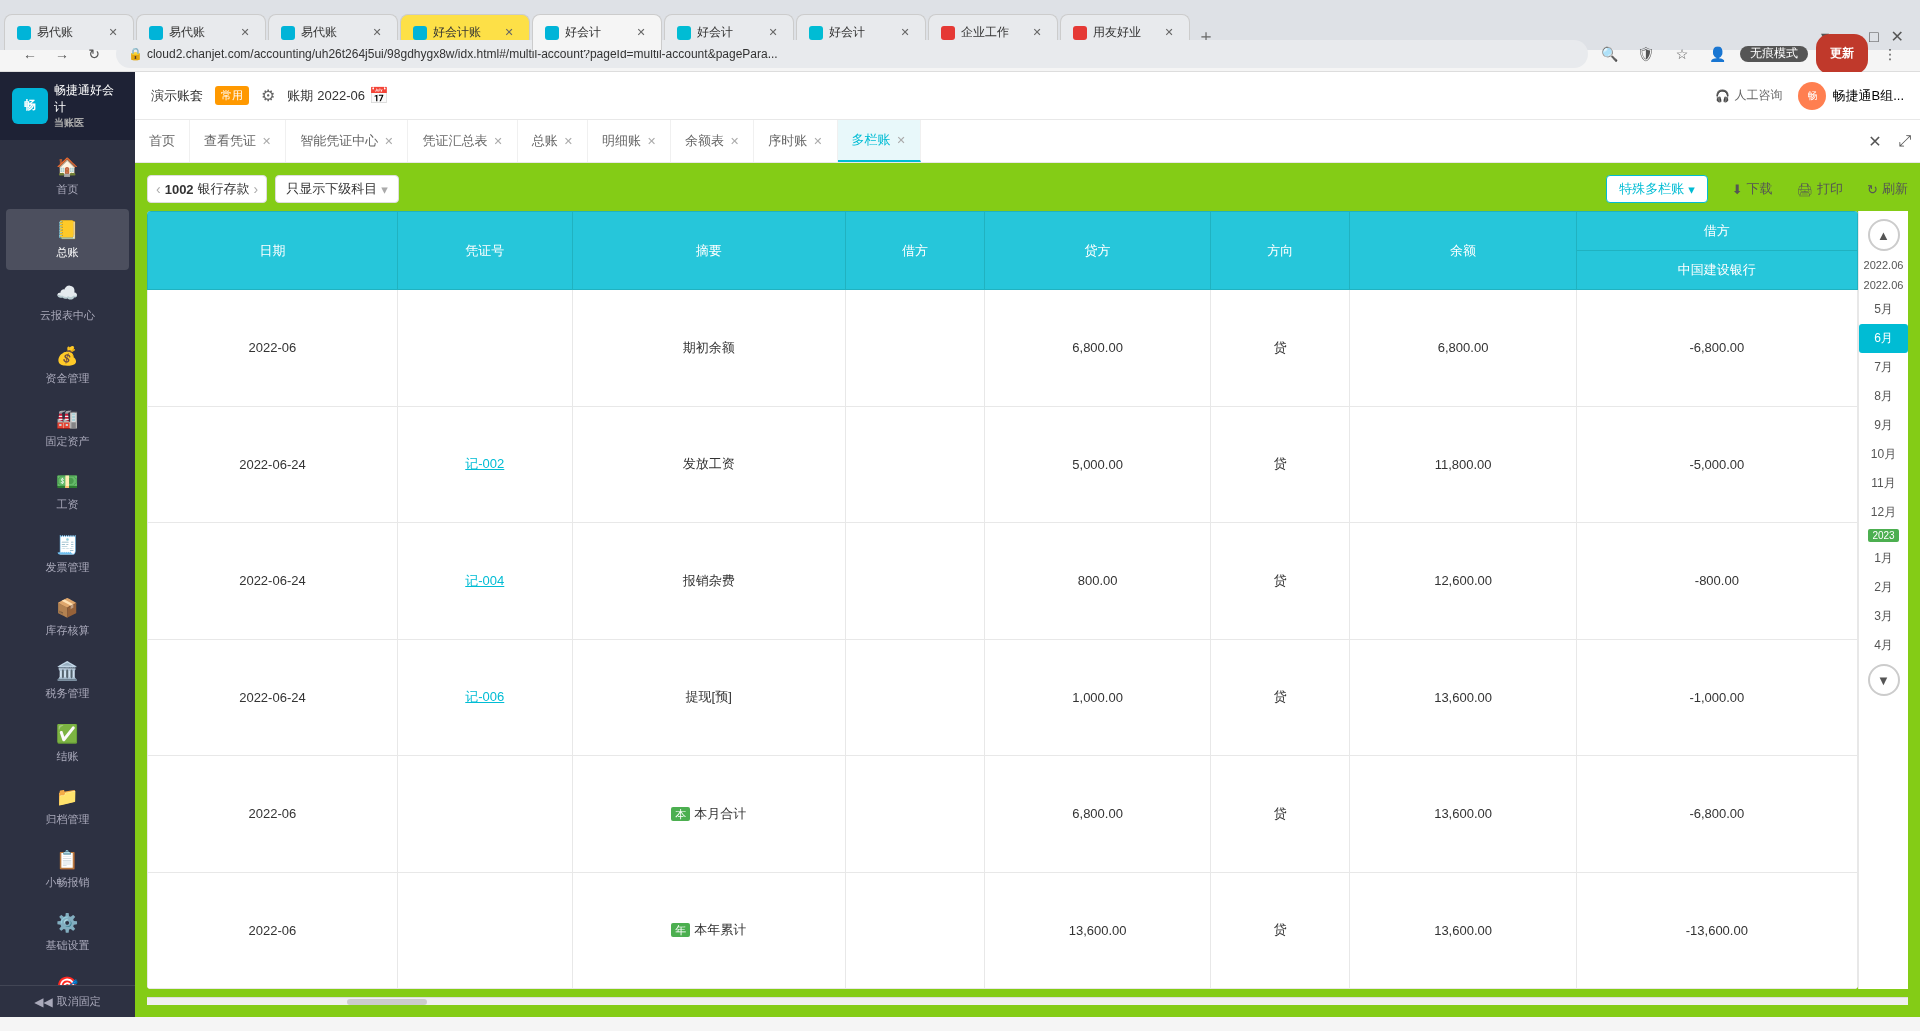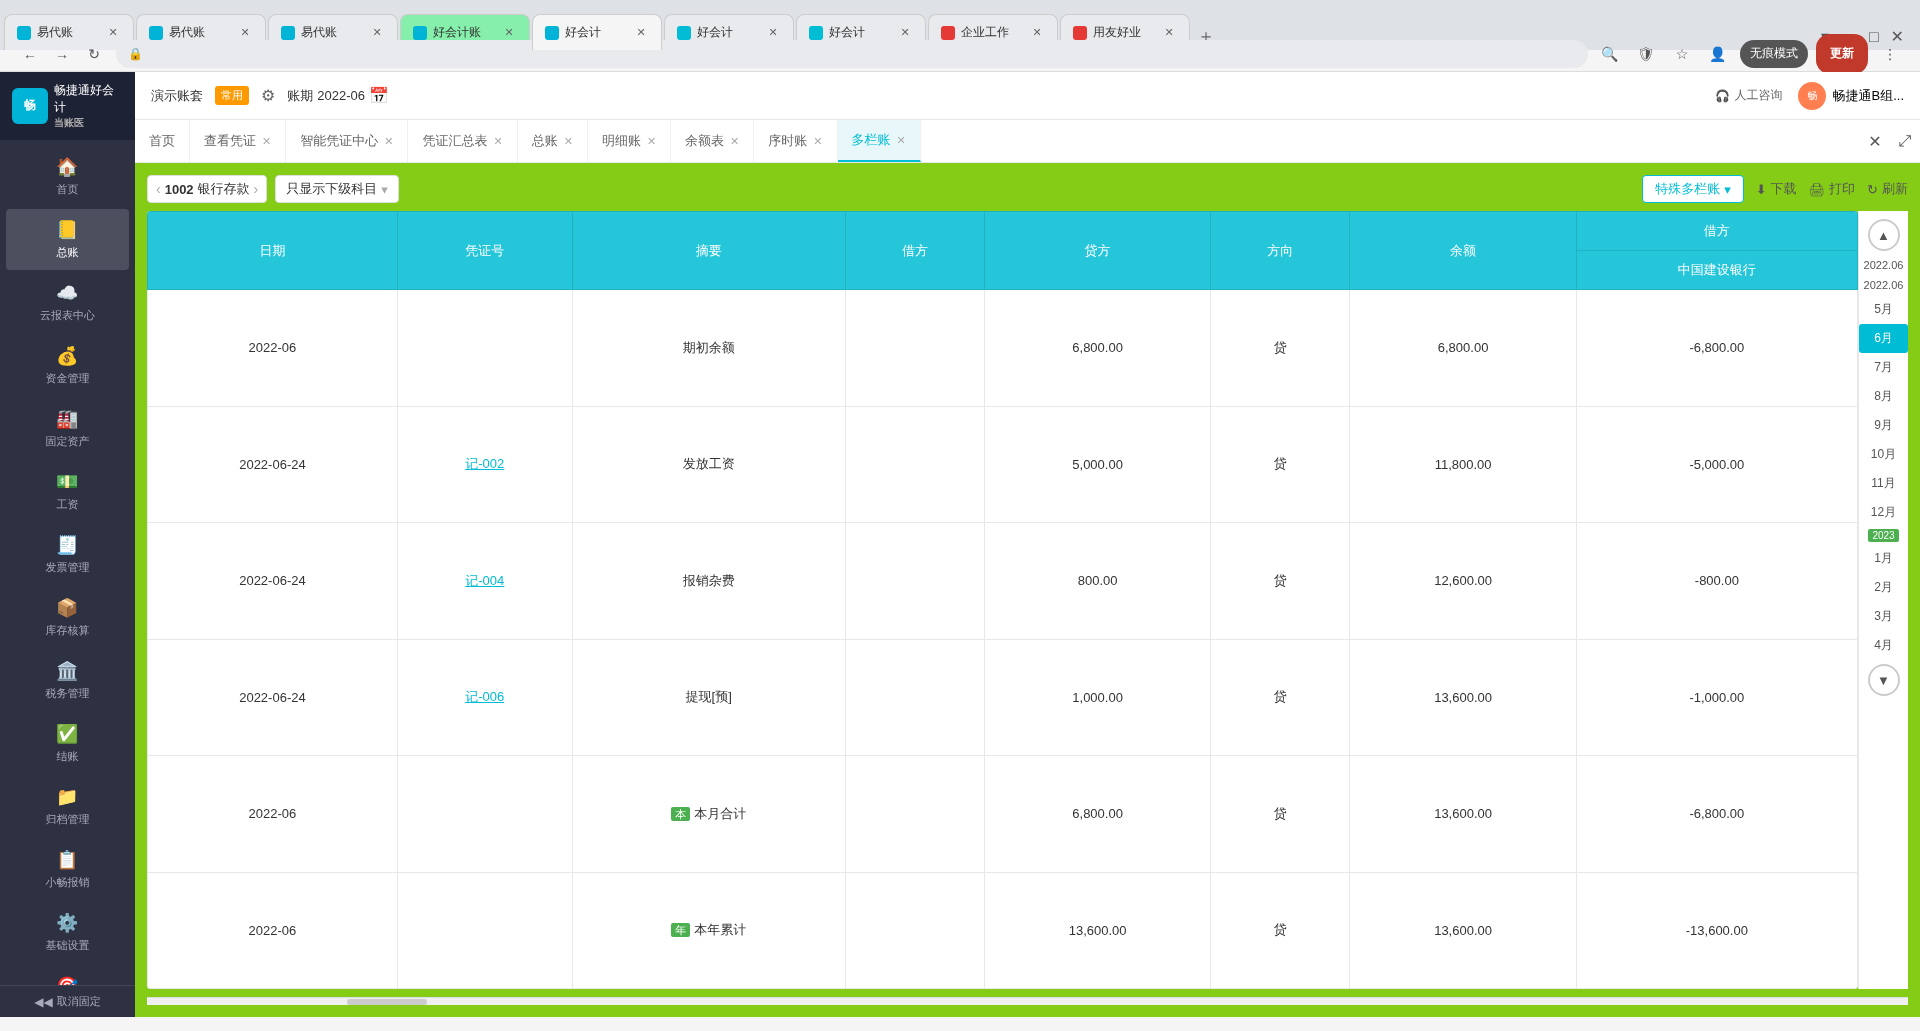--- a/index.html
+++ b/index.html
@@ -15,21 +15,21 @@
     .tab-new { width: 28px; height: 28px; display: flex; align-items: center; justify-content: center; font-size: 18px; color: #666; cursor: pointer; border-radius: 50%; }
 
     
     .address-bar { height: 36px; background: #f5f5f5; display: flex; align-items: center; padding: 0 16px; gap: 8px; border-bottom: 1px solid #ddd; }
     .nav-btns { display: flex; gap: 4px; align-items: center; }
     .nav-btn { width: 28px; height: 28px; display: flex; align-items: center; justify-content: center; border-radius: 50%; color: #555; font-size: 14px; cursor: pointer; }
     .url-bar { flex: 1; height: 28px; background: #e8eaed; border-radius: 14px; display: flex; align-items: center; padding: 0 12px; font-size: 12px; color: #333; overflow: hidden; white-space: nowrap; text-overflow: ellipsis; }
     .browser-tools { display: flex; gap: 8px; align-items: center; }
     .tool-btn { width: 28px; height: 28px; display: flex; align-items: center; justify-content: center; color: #555; font-size: 14px; cursor: pointer; border-radius: 4px; }
     .update-btn { background: #c0392b; color: white; border-radius: 14px; padding: 0 14px; height: 40px; display: flex; align-items: center; font-size: 12px; cursor: pointer; font-weight: bold; }
-    .no-trace-btn { background: #555; color: white; border-radius: 14px; padding: 0 10px; height: 28px; display: flex; align-items: center; font-size: 12px; cursor: pointer; gap: 4px; }
+    .no-trace-btn { background: #555; color: white; border-radius: 14px; padding: 0 10px; height: 16px; display: flex; align-items: center; font-size: 12px; cursor: pointer; gap: 4px; }
 
     
     .app-layout { display: flex; height: calc(1031px - 86px); }
 
     
     .sidebar { width: 135px; background: #2d3142; display: flex; flex-direction: column; flex-shrink: 0; overflow: hidden; }
     .sidebar-logo { padding: 10px 12px; background: #1e2235; display: flex; align-items: center; gap: 6px; }
     .logo-icon { width: 36px; height: 36px; background: #00b4d8; border-radius: 6px; display: flex; align-items: center; justify-content: center; color: white; font-weight: bold; font-size: 12px; flex-shrink: 0; }
     .logo-text { color: white; font-size: 12px; line-height: 1.4; }
     .logo-sub { color: #aaa; font-size: 10px; font-weight: bold; }
@@ -61,21 +61,21 @@
     .tab-actions { margin-left: auto; display: flex; align-items: center; }
 
     
     .page-content { flex: 1; overflow: hidden; display: flex; flex-direction: column; padding: 12px; gap: 8px; }
 
     
     .toolbar { display: flex; align-items: center; gap: 8px; }
     .account-nav { display: flex; align-items: center; gap: 4px; background: white; border: 1px solid #ddd; border-radius: 4px; padding: 4px 8px; }
     .account-nav-btn { color: #aaa; font-size: 14px; cursor: pointer; }
     .filter-select { display: flex; align-items: center; gap: 4px; background: white; border: 1px solid #ddd; border-radius: 4px; padding: 4px 10px; cursor: pointer; font-size: 13px; color: #333; }
-    .toolbar-right { margin-left: auto; display: flex; align-items: center; gap: 12px; }
+    .toolbar-right { margin-left: auto; display: flex; align-items: center; gap: 24px; }
     .special-btn { border: 1px solid #00bcd4; color: #00bcd4; background: white; border-radius: 4px; padding: 4px 12px; display: flex; align-items: center; gap: 4px; cursor: pointer; font-size: 13px; }
     .toolbar-action { display: flex; align-items: center; gap: 4px; color: #555; cursor: pointer; font-size: 13px; }
 
     
     .table-container { flex: 1; overflow: auto; background: white; border-radius: 4px; display: flex; }
     .ledger-table { width: 100%; border-collapse: collapse; }
     .ledger-table th { background: #26c6da; color: white; padding: 10px 12px; text-align: center; font-weight: normal; font-size: 13px; border: 1px solid #20b2c0; white-space: nowrap; }
     .ledger-table td { padding: 8px 12px; text-align: center; font-size: 13px; border: 1px solid #e8e8e8; color: #333; white-space: nowrap; }
     .number-cell { text-align: right; }
     .link-cell { color: #00bcd4; cursor: pointer; text-decoration: underline; }
@@ -109,21 +109,21 @@
     <div class="tab" style="background:#e8eaed; min-width:130px;">
       <div style="width:14px;height:14px;background:#00b4d8;border-radius:3px;flex-shrink:0;"></div>
       <span class="tab-label">易代账</span>
       <div class="tab-close">✕</div>
     </div>
     <div class="tab" style="background:#e8eaed; min-width:130px;">
       <div style="width:14px;height:14px;background:#00b4d8;border-radius:3px;flex-shrink:0;"></div>
       <span class="tab-label">易代账</span>
       <div class="tab-close">✕</div>
     </div>
-    <div class="tab" style="background:#86efac; min-width:130px;">
+    <div class="tab" style="background:#fde047; min-width:130px;">
       <div style="width:14px;height:14px;background:#00b4d8;border-radius:3px;flex-shrink:0;"></div>
       <span class="tab-label">好会计账</span>
       <div class="tab-close">✕</div>
     </div>
     <div class="tab active" style="min-width:130px;">
       <div style="width:14px;height:14px;background:#00b4d8;border-radius:3px;flex-shrink:0;"></div>
       <span class="tab-label">好会计</span>
       <div class="tab-close">✕</div>
     </div>
     <div class="tab" style="background:#e8eaed; min-width:130px;">
@@ -157,20 +157,21 @@
 </div>
 
 <div class="address-bar">
   <div class="nav-btns">
     <div class="nav-btn">←</div>
     <div class="nav-btn">→</div>
     <div class="nav-btn">↻</div>
   </div>
   <div class="url-bar">
     <span style="color:#555; margin-right:4px;">🔒</span>
+    <span>cloud2.chanjet.com/accounting/uh26t264j5ui/98gdhygx8w/idx.html#/multil-account?pageId=multil-account&amp;pagePara...</span>
   </div>
   <div class="browser-tools">
     <div class="tool-btn">🔍</div>
     <div class="tool-btn">🛡</div>
     <div class="tool-btn">☆</div>
     <div class="tool-btn">👤</div>
     <div class="no-trace-btn">
       <span>无痕模式</span>
     </div>
     <div class="update-btn">

